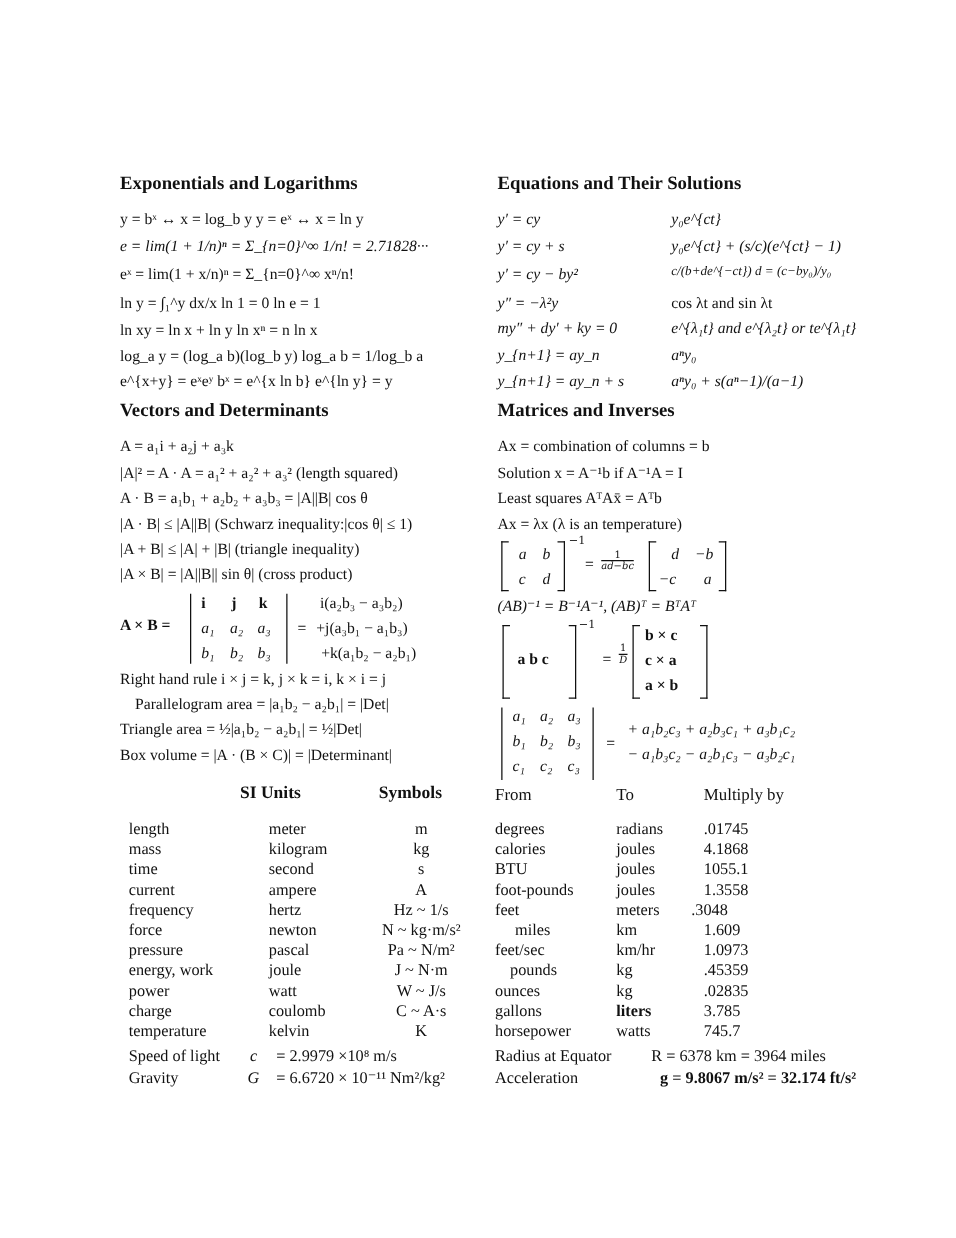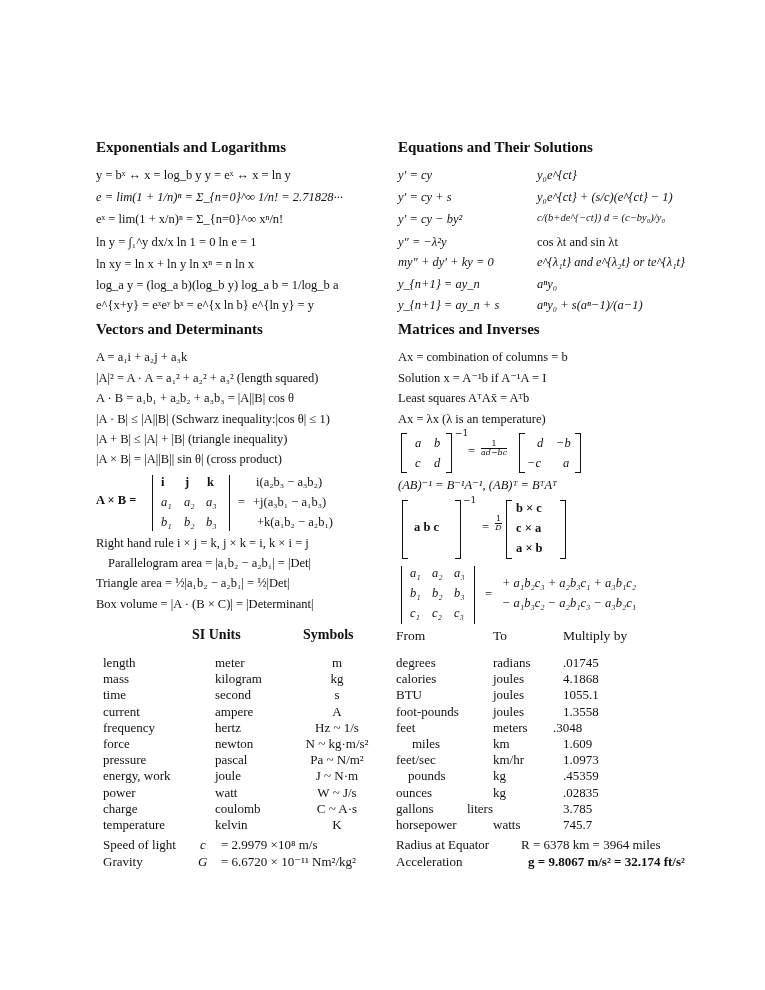--- a/index.html
+++ b/index.html
@@ -231,21 +231,21 @@
       <div class="abs tbl" style="left: 396px; top: 752.2px;">feet/sec</div>
       <div class="abs tbl" style="left: 493px; top: 752.2px;">km/hr</div>
       <div class="abs tbl" style="left: 563px; top: 752.2px;">1.0973</div>
       <div class="abs tbl" style="left: 408px; top: 768.4px;">pounds</div>
       <div class="abs tbl" style="left: 493px; top: 768.4px;">kg</div>
       <div class="abs tbl" style="left: 563px; top: 768.4px;">.45359</div>
       <div class="abs tbl" style="left: 396px; top: 784.6px;">ounces</div>
       <div class="abs tbl" style="left: 493px; top: 784.6px;">kg</div>
       <div class="abs tbl" style="left: 563px; top: 784.6px;">.02835</div>
       <div class="abs tbl" style="left: 396px; top: 800.8px;">gallons</div>
-      <div class="abs tbl" style="left: 467px; top: 800.8px;">liters</div>
+      <div class="abs tbl" style="left: 493px; top: 800.8px; font-weight: bold;">liters</div>
       <div class="abs tbl" style="left: 563px; top: 800.8px;">3.785</div>
       <div class="abs tbl" style="left: 396px; top: 817px;">horsepower</div>
       <div class="abs tbl" style="left: 493px; top: 817px;">watts</div>
       <div class="abs tbl" style="left: 563px; top: 817px;">745.7</div>
     </div>
 
   <div class="abs tbl" style="left:396px;top:837px;">Radius at Equator</div>
   <div class="abs tbl" style="left:521px;top:837px;">R = 6378 km = 3964 miles</div>
   <div class="abs tbl" style="left:396px;top:854px;">Acceleration</div>
   <div class="abs tbl" style="left:528px;top:854px;font-weight:bold;">g = 9.8067 m/s² = 32.174 ft/s²</div>

